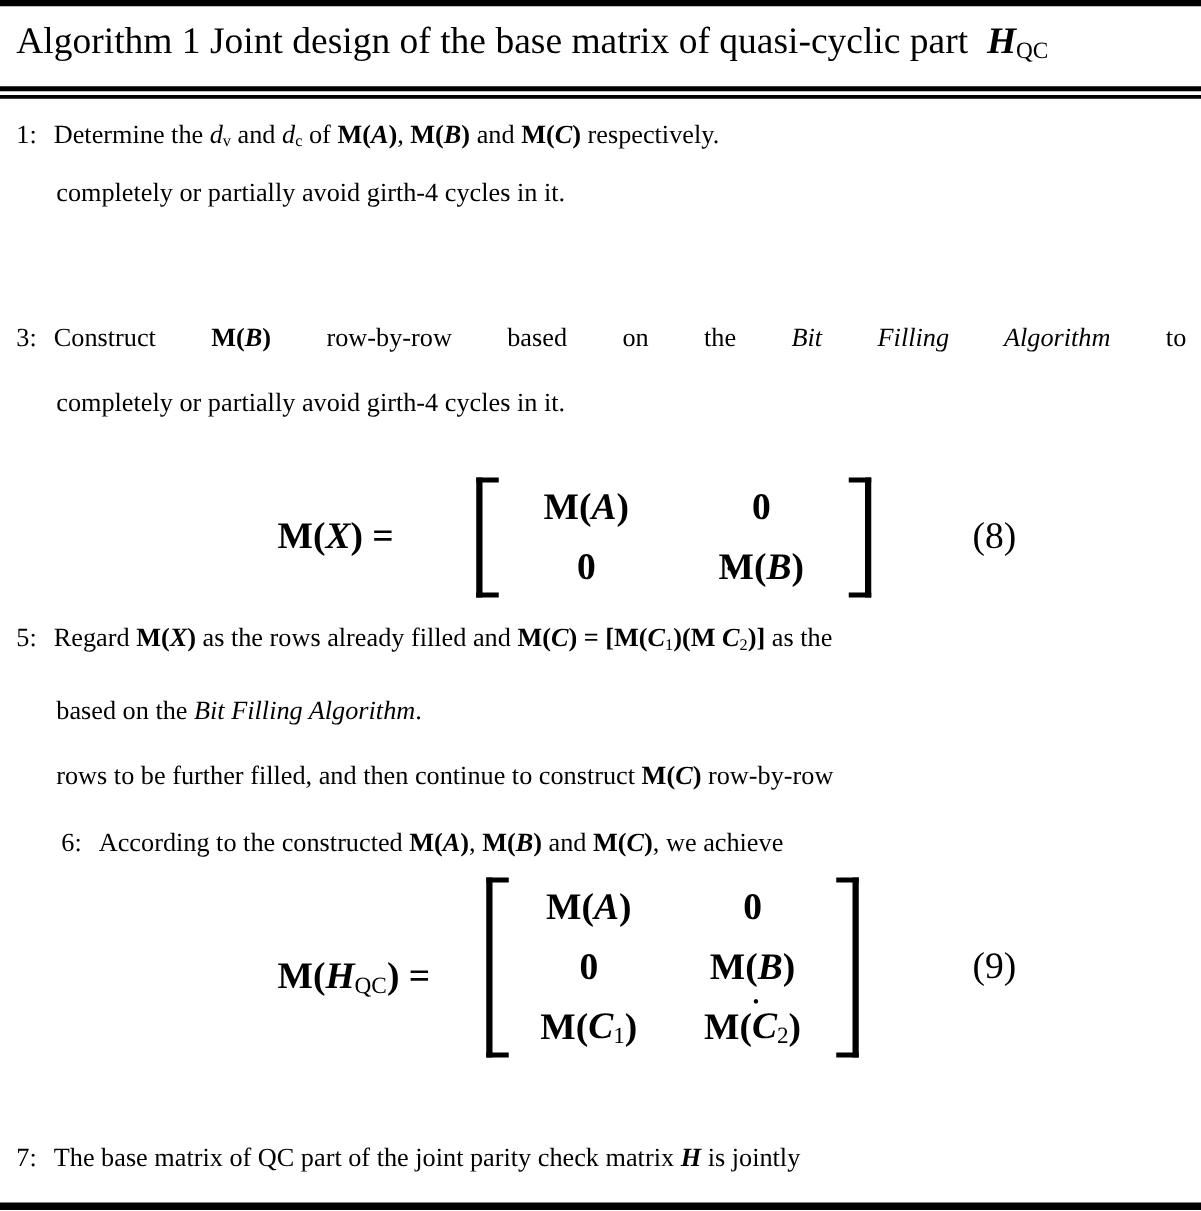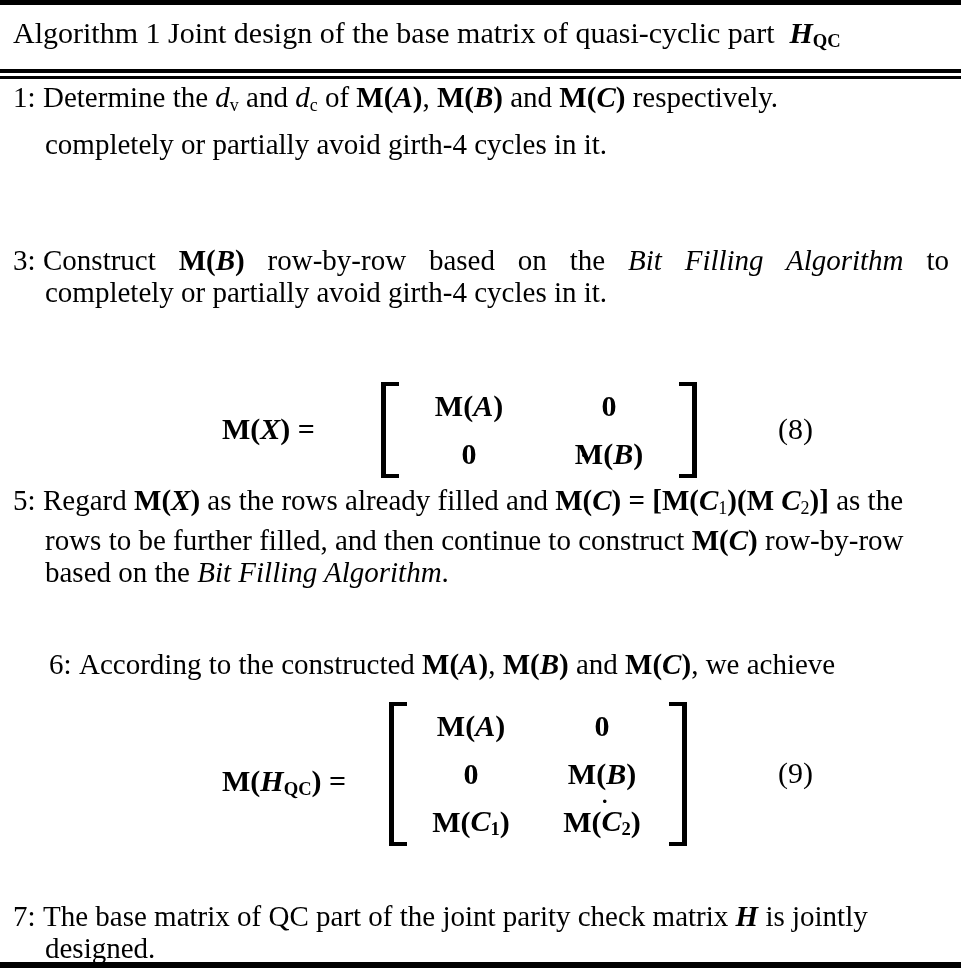--- a/index.html
+++ b/index.html
@@ -42,22 +42,22 @@
     line-height: 38px;
     white-space: nowrap;
   }
   #algorithm-title .alg-label { font-weight: normal; }
 
   
   .step {
     position: absolute;
     left: 13px;
     width: 936px;
-    font-size: 29px;
-    line-height: 32px;
+    font-size: 21px;
+    line-height: 52px;
   }
   .step-body {
     display: block;
   }
   .step.justified .step-body {
     text-align: justify;
     text-align-last: left;
   }
   .step .num {
     display: inline-block;
@@ -72,21 +72,21 @@
   .mrm { font-weight: bold; font-style: normal; }           
   .mit { font-weight: bold; font-style: italic; }           
   .ital { font-style: italic; }
   .vit { font-style: italic; font-weight: normal; }         
   sub {
     font-size: 0.62em;
     vertical-align: -0.22em;
     font-style: normal;
     font-weight: normal;
   }
-  .mit sub { font-weight: bold; font-style: normal; }
+  .mit sub { font-weight: normal; font-style: normal; }
   .nbsp { white-space: pre; }
 
   
   .equation {
     position: absolute;
     left: 0;
     width: 961px;
   }
   .eq-inner {
     position: relative;
@@ -197,22 +197,22 @@
 
       <div class="eq-period" style="left:580px; top:50px;">.</div>
       <div class="eq-number" style="left:778px; top:32px;">(8)</div>
     </div>
   </div>
 
   <div class="step" style="top:484px; width:940px;">
     <span class="step-body" style="display:block;">
       <span class="num">5:</span><span>Regard </span><span class="mrm"><span>M</span>(<span class="mit">X</span>)</span><span> as the rows already filled and </span><span class="mrm"><span>M</span>(<span class="mit">C</span>)</span><span class="mrm"> = [</span><span class="mrm"><span>M</span>(<span class="mit">C</span><sub>1</sub></span><span class="mrm">)(</span><span class="mrm"><span>M</span> <span class="mit">C</span><sub>2</sub></span><span class="mrm">)]</span><span> as the</span>
     </span>
+    <span class="cont"><span>based on the </span><span class="ital">Bit Filling Algorithm</span><span>.</span></span>
     <span class="cont"><span>rows to be further filled, and then continue to construct </span><span class="mrm"><span>M</span>(<span class="mit">C</span>)</span><span> row-by-row</span></span>
-    <span class="cont"><span>based on the </span><span class="ital">Bit Filling Algorithm</span><span>.</span></span>
   </div>
 
   <div class="step" style="top:648px;margin-left:36px;">
     <span class="step-body">
       <span class="num">6:</span><span>According to the constructed </span><span class="mrm"><span>M</span>(<span class="mit">A</span>)</span><span>, </span><span class="mrm"><span>M</span>(<span class="mit">B</span>)</span><span> and </span><span class="mrm"><span>M</span>(<span class="mit">C</span>)</span><span>, we achieve</span>
     </span>
   </div>
 
   <div class="equation" style="top:698px; height:152px;">
     <div class="eq-inner">

